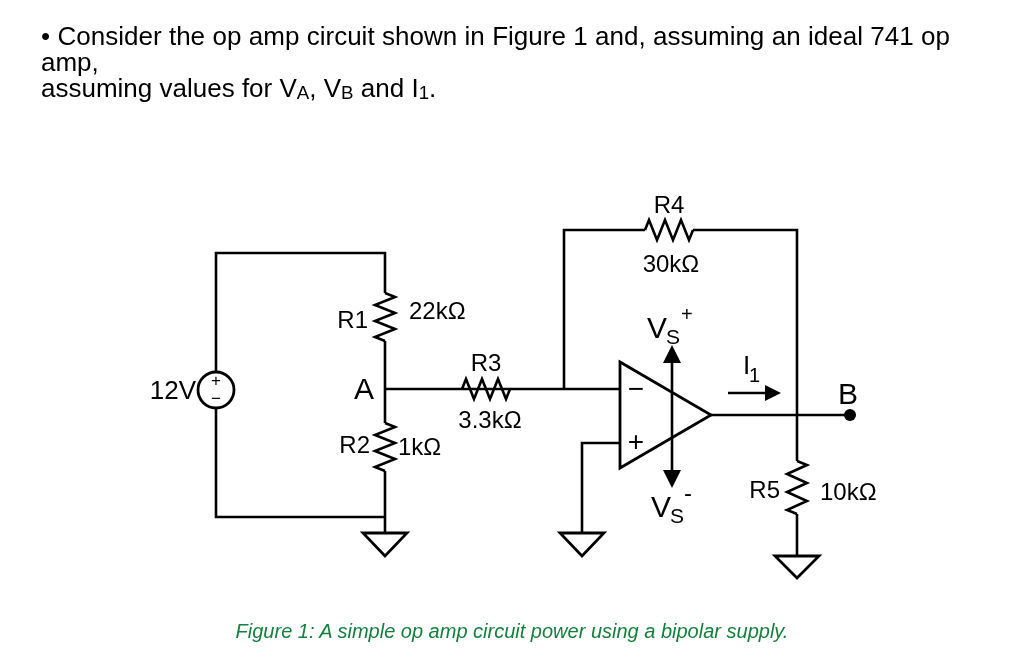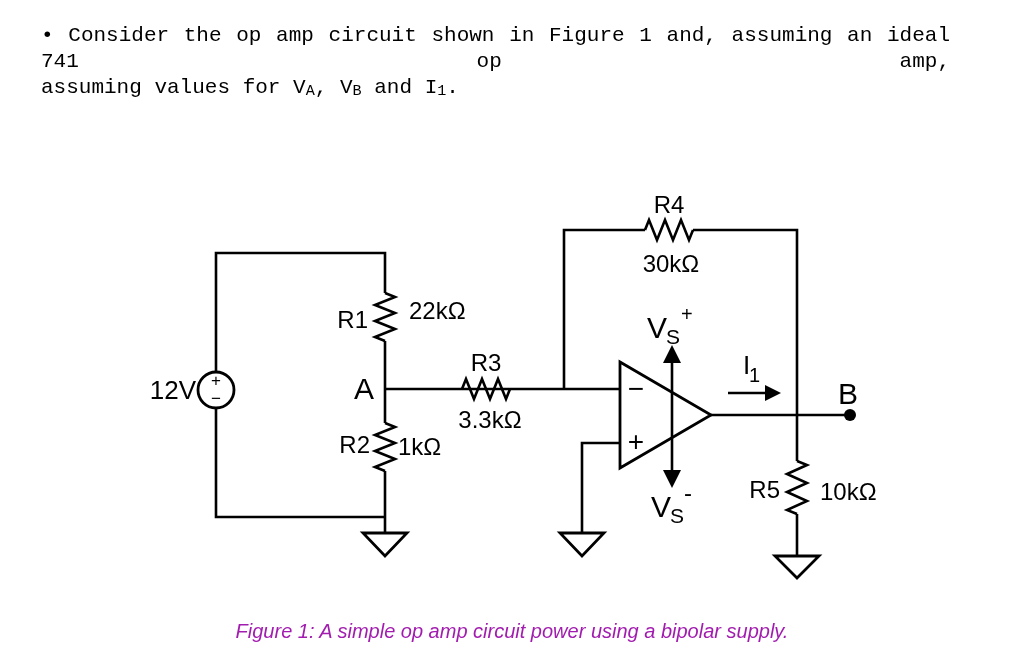--- a/index.html
+++ b/index.html
@@ -2,28 +2,28 @@
 <html><head>
 <meta charset="utf-8">
 <style>
   html,body { margin:0; padding:0; background:#fff; }
   .page {
     position:relative; width:1024px; height:653px; background:#ffffff;
     font-family:"Liberation Sans", sans-serif; color:#000; overflow:hidden;
   }
   .question {
     position:absolute; left:41px; top:23px; width:909px;
-    font-size:21px; line-height:26px; color:#000;font-family:Liberation Mono, monospace;
+    font-size:26px; line-height:26px; color:#000;
   }
   .q-line1 { text-align:justify; text-align-last:justify; }
   .q-line2 { text-align:left; }
   .q-sub { font-size:0.72em; vertical-align:-0.12em; }
   .caption {
     position:absolute; left:0; top:620px; width:1024px; text-align:center;
-    font-style:italic; font-size:20px; color:#a21caf;
+    font-style:italic; font-size:20px; color:#15803d;
   }
   svg.circuit { position:absolute; left:0; top:0; }
   .wire { fill:none; stroke:#000; stroke-width:2.6; stroke-linejoin:miter; }
   .shape { fill:#fff; stroke:#000; stroke-width:2.8; stroke-linejoin:miter; }
   .solid { fill:#000; stroke:none; }
   text { fill:#000; font-family:"Liberation Sans", sans-serif; }
   .lbl   { font-size:24px; }
   .lbl26 { font-size:26px; }
   .node  { font-size:30px; }
   .vsub  { font-size:21px; }

